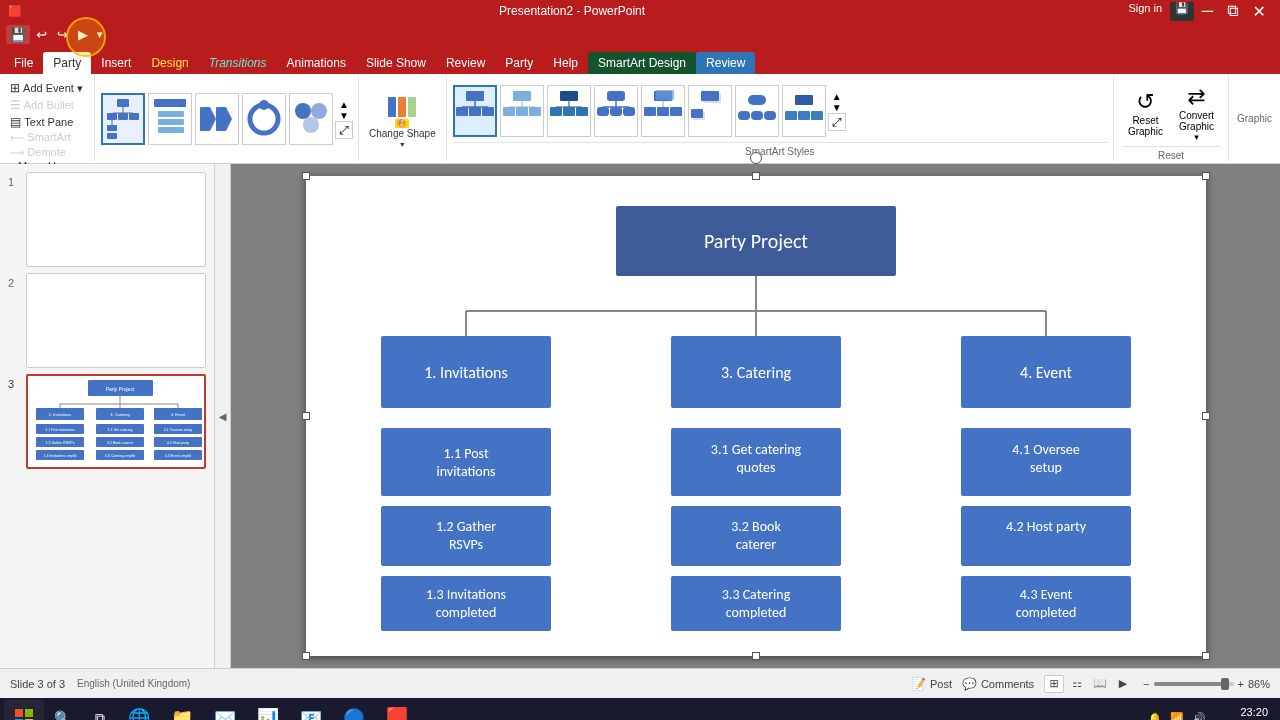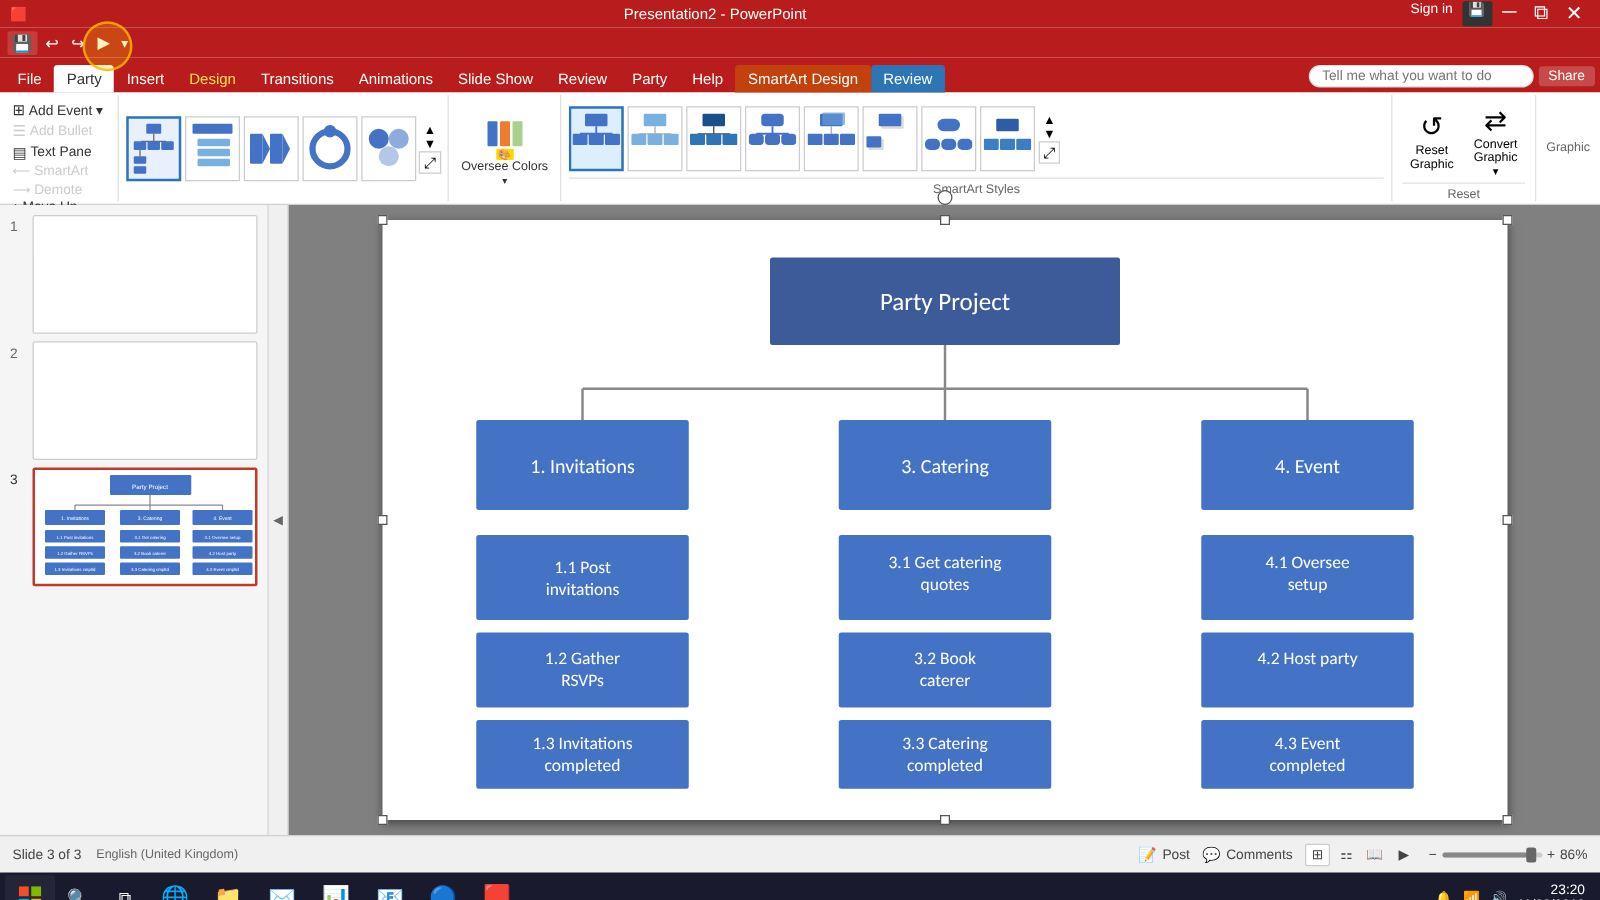--- a/index.html
+++ b/index.html
@@ -32,32 +32,28 @@
     <div style="position:absolute;width:40px;height:40px;border-radius:50%;background:rgba(255,200,0,0.25);border:2px solid rgba(255,180,0,0.8);top:-8px;left:-8px;pointer-events:none;"></div>
   </div>
   <span style="color:white;font-size:11px;padding:2px 3px;cursor:pointer;">▾</span>
 </div>
 
 <div style="height:28px;background:#b91c1c;display:flex;align-items:flex-end;padding:0 4px;">
   <div style="padding:4px 10px;font-size:12px;color:white;cursor:pointer;border-radius:3px 3px 0 0;">File</div>
   <div style="padding:4px 10px;font-size:12px;background:white;color:#333;cursor:pointer;border-radius:3px 3px 0 0;font-weight:500;">Party</div>
   <div style="padding:4px 10px;font-size:12px;color:white;cursor:pointer;border-radius:3px 3px 0 0;">Insert</div>
   <div style="padding:4px 10px;font-size:12px;color:#fde047;cursor:pointer;border-radius:3px 3px 0 0;">Design</div>
-  <div style="padding:4px 10px;font-size:12px;color:#ffffff;cursor:pointer;border-radius:3px 3px 0 0;">Transitions</div>
+  <div style="padding:4px 10px;font-size:12px;color:#5eead4;cursor:pointer;border-radius:3px 3px 0 0;font-style:italic;">Transitions</div>
   <div style="padding:4px 10px;font-size:12px;color:white;cursor:pointer;border-radius:3px 3px 0 0;">Animations</div>
   <div style="padding:4px 10px;font-size:12px;color:white;cursor:pointer;border-radius:3px 3px 0 0;">Slide Show</div>
   <div style="padding:4px 10px;font-size:12px;color:white;cursor:pointer;border-radius:3px 3px 0 0;">Review</div>
   <div style="padding:4px 10px;font-size:12px;color:white;cursor:pointer;border-radius:3px 3px 0 0;">Party</div>
   <div style="padding:4px 10px;font-size:12px;color:white;cursor:pointer;border-radius:3px 3px 0 0;">Help</div>
-  <div style="padding:4px 10px;font-size:12px;background:#c2410c;color:white;cursor:pointer;border-radius:3px 3px 0 0;">SmartArt Design</div>
+  <div style="padding:4px 10px;font-size:12px;background:#14532d;color:white;cursor:pointer;border-radius:3px 3px 0 0;">SmartArt Design</div>
   <div style="padding:4px 10px;font-size:12px;background:#2e75b6;color:white;cursor:pointer;border-radius:3px 3px 0 0;">Review</div>
-  <div style="margin-left:auto;display:flex;align-items:center;gap:4px;padding-bottom:4px;">
-    <input type="text" placeholder="Tell me what you want to do" style="border: 1px solid rgb(221, 221, 221); border-radius: 12px; padding: 2px 10px; font-size: 11px; width: 180px; outline: none;">
-    <span style="color:white;font-size:11px;cursor:pointer;padding:2px 8px;background:rgba(255,255,255,0.2);border-radius:3px;">Share</span>
-  </div>
 </div>
 
 <div style="height:90px;background:white;border-bottom:1px solid #d0d0d0;display:flex;align-items:stretch;padding:2px 0;">
 
   <div style="display:flex;flex-direction:column;padding:4px 8px;border-right:1px solid #e0e0e0;min-width:95px;">
     <div style="display:flex;flex-direction:column;gap:1px;flex:1;">
       <div style="display:flex;align-items:center;gap:3px;padding:1px 2px;cursor:pointer;border-radius:2px;font-size:11px;color:#333;">
         <span style="font-size:12px;">⊞</span>
         <span>Add Event ▾</span>
       </div>
@@ -148,21 +144,21 @@
 
   <div style="display:flex;flex-direction:column;align-items:center;justify-content:center;padding:4px 10px;border-right:1px solid #e0e0e0;cursor:pointer;">
     <div style="position:relative;width:32px;height:40px;display:flex;align-items:center;justify-content:center;">
       <div style="display:flex;gap:2px;margin-bottom:2px;">
         <div style="width:8px;height:20px;background:#4472c4;border-radius:1px;"></div>
         <div style="width:8px;height:20px;background:#ed7d31;border-radius:1px;"></div>
         <div style="width:8px;height:20px;background:#a9d18e;border-radius:1px;"></div>
       </div>
       <span style="position:absolute;bottom:0;font-size:8px;color:#333;background:#ffd700;border-radius:1px;padding:0 2px;">🎨</span>
     </div>
-    <div style="font-size:10px;color:#333;text-align:center;line-height:1.2;">Oversee Colors</div>
+    <div style="font-size:10px;color:#333;text-align:center;line-height:1.2;">Change Shape</div>
     <div style="font-size:8px;color:#333;">▾</div>
   </div>
 
   <div style="display:flex;flex-direction:column;padding:4px 6px;border-right:1px solid #e0e0e0;flex:1;">
     <div style="display:flex;align-items:center;gap:3px;flex:1;overflow:hidden;">
 
       <div style="width:44px;height:52px;border:2px solid #2e75b6;background:#ddeeff;cursor:pointer;display:flex;align-items:center;justify-content:center;">
         <svg width="38" height="44" viewBox="0 0 38 44">
           <rect x="10" y="2" width="18" height="10" fill="#4472c4" rx="1"></rect>
           <line x1="19" y1="12" x2="19" y2="18" stroke="#4472c4" stroke-width="1.5"></line>

